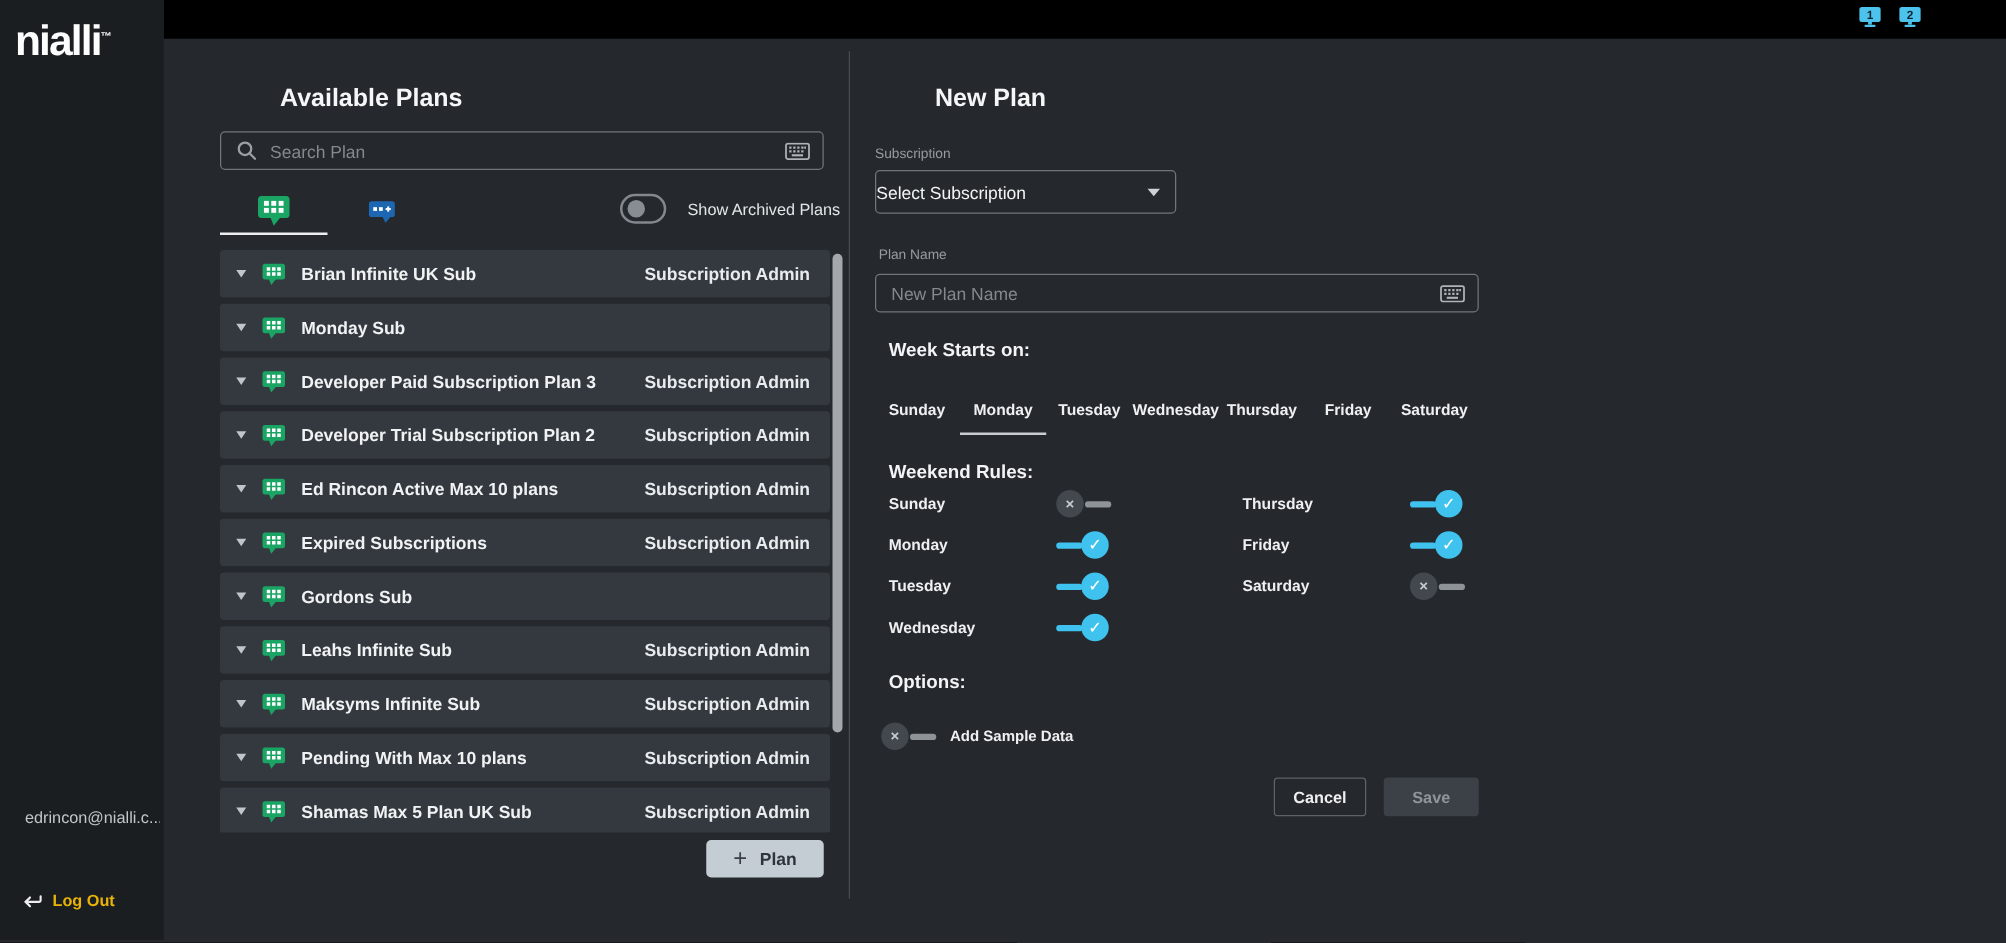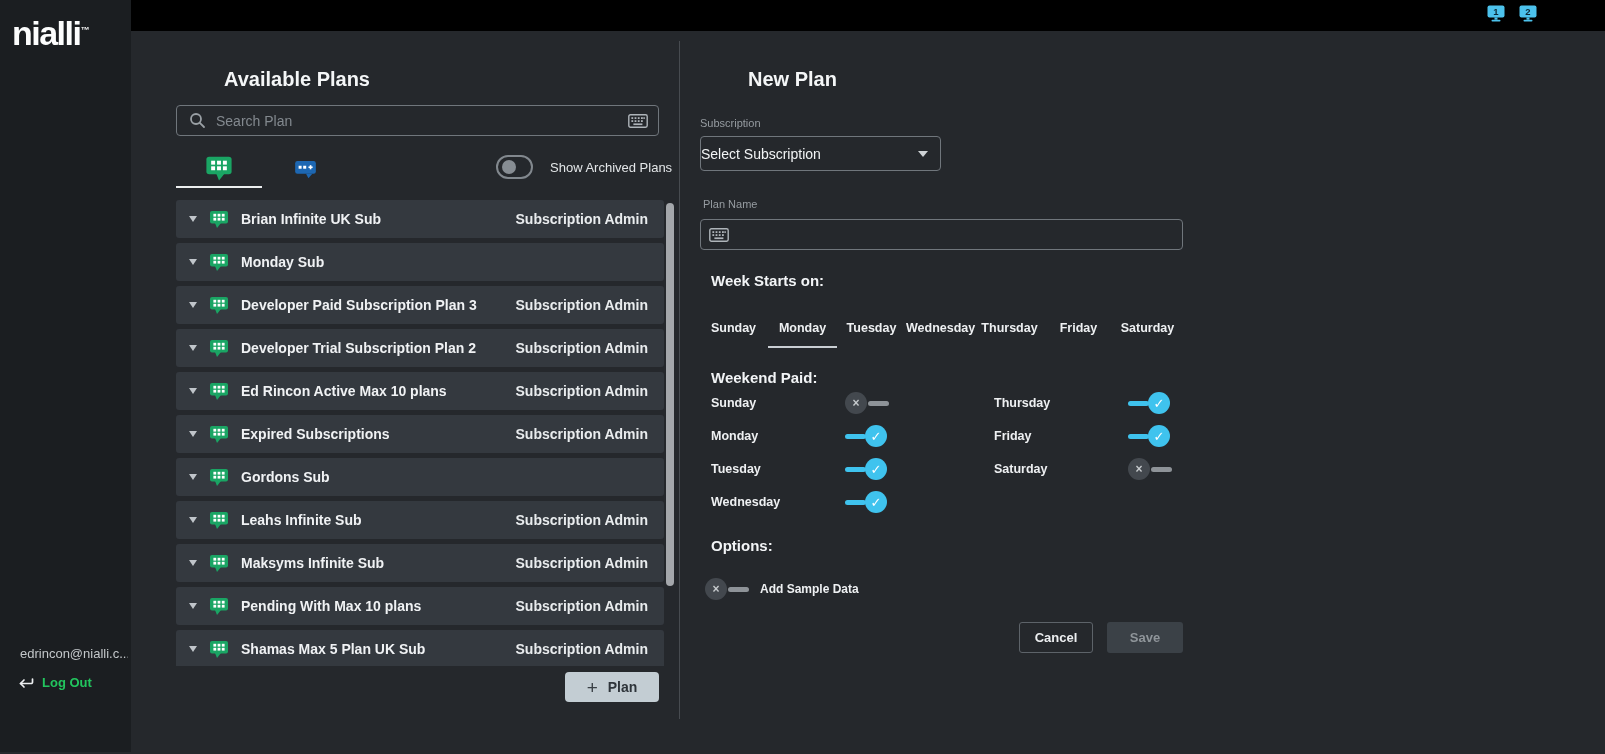--- a/index.html
+++ b/index.html
@@ -10,21 +10,21 @@
   
   .topbar { position:absolute; left:131px; top:0; width:1474px; height:31px; background:#000; }
   .screen-icons { position:absolute; right:68px; top:5px; display:flex; gap:14px; }
   .screen-icon { width:18px; height:17px; cursor:pointer; }
 
   
   .sidebar { position:absolute; left:0; top:0; width:131px; height:752px; background:#1b1e21; z-index:5; }
   .logo { position:absolute; left:12px; top:14px; color:#fcfdfd; font-size:34px; font-weight:700; letter-spacing:-1.5px; }
   .logo sup { font-size:9px; letter-spacing:0; vertical-align:super; }
   .sidebar-email { position:absolute; left:20px; top:646px; width:108px; font-size:13px; color:#c3c7ca; white-space:nowrap; overflow:hidden; }
-  .logout { position:absolute; left:18px; top:675px; display:flex; align-items:center; gap:8px; color:#22c55e; font-size:13px; font-weight:700; cursor:pointer; }
+  .logout { position:absolute; left:18px; top:713px; display:flex; align-items:center; gap:8px; color:#eab308; font-size:13px; font-weight:700; cursor:pointer; }
 
   
   .panel-title { position:absolute; font-size:20px; font-weight:700; color:#f4f6f7;margin-left:48px; }
   .t-available { left:176px; top:68px; }
   .t-newplan { left:700px; top:68px; }
 
   .searchbox { position:absolute; left:176px; top:105px; width:483px; height:31px; border:1px solid #70767c; border-radius:4px; display:flex; align-items:center; background:transparent; }
   .searchbox input, .namebox input { flex:1; background:transparent; border:none; outline:none; color:#e8eaec; font-size:14px; font-family:inherit; }
   .searchbox input::placeholder, .namebox input::placeholder { color:#83898f; }
   .icon-pad-l { margin:0 10px 0 12px; flex:none; display:flex; }
@@ -393,20 +393,21 @@
   <div class="panel-title t-newplan">New Plan</div>
 
   <div class="small-label lb-sub">Subscription</div>
   <div class="select-box">
     <span class="sel-text">Select Subscription</span>
     <span class="sel-caret"></span>
   </div>
 
   <div class="small-label lb-name">Plan Name</div>
   <div class="namebox">
+    <input type="text" placeholder="New Plan Name" style="">
     <span class="icon-pad-r">
       <svg width="20" height="14" viewBox="0 0 20 14" fill="none">
         <rect x="0.8" y="0.8" width="18.4" height="12.4" rx="1.6" stroke="#aeb4b9" stroke-width="1.4"></rect>
         <g fill="#aeb4b9">
           <rect x="3.4" y="3.2" width="1.8" height="1.8"></rect>
             <rect x="6.6" y="3.2" width="1.8" height="1.8"></rect>
             <rect x="9.8" y="3.2" width="1.8" height="1.8"></rect>
             <rect x="13" y="3.2" width="1.8" height="1.8"></rect>
             <rect x="15.4" y="3.2" width="1.4" height="1.8"></rect>
           <rect x="3.4" y="6.2" width="1.8" height="1.8"></rect>
@@ -423,21 +424,21 @@
   <div class="day-tabs">
       <div class="day-tab">Sunday</div>
       <div class="day-tab selected">Monday</div>
       <div class="day-tab">Tuesday</div>
       <div class="day-tab">Wednesday</div>
       <div class="day-tab">Thursday</div>
       <div class="day-tab">Friday</div>
       <div class="day-tab">Saturday</div>
     </div>
 
-  <div class="section-label lb-rules">Weekend Paid:</div>
+  <div class="section-label lb-rules">Weekend Rules:</div>
   <div class="rules-col col-1">
       <div class="rule-row">
         <span class="rule-label">Sunday</span>
         <span class="wtoggle off">
           <span class="bar"></span>
           <span class="knob">×</span>
         </span>
       </div>
       <div class="rule-row">
         <span class="rule-label">Monday</span>

